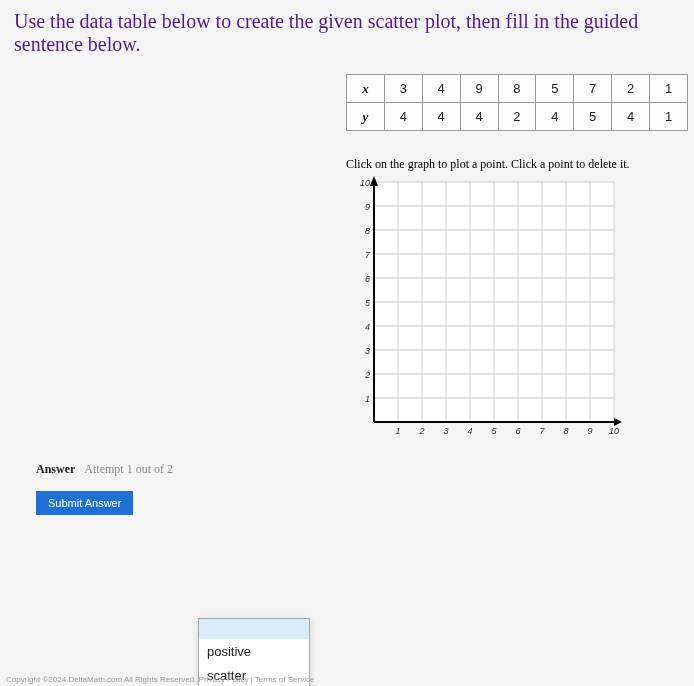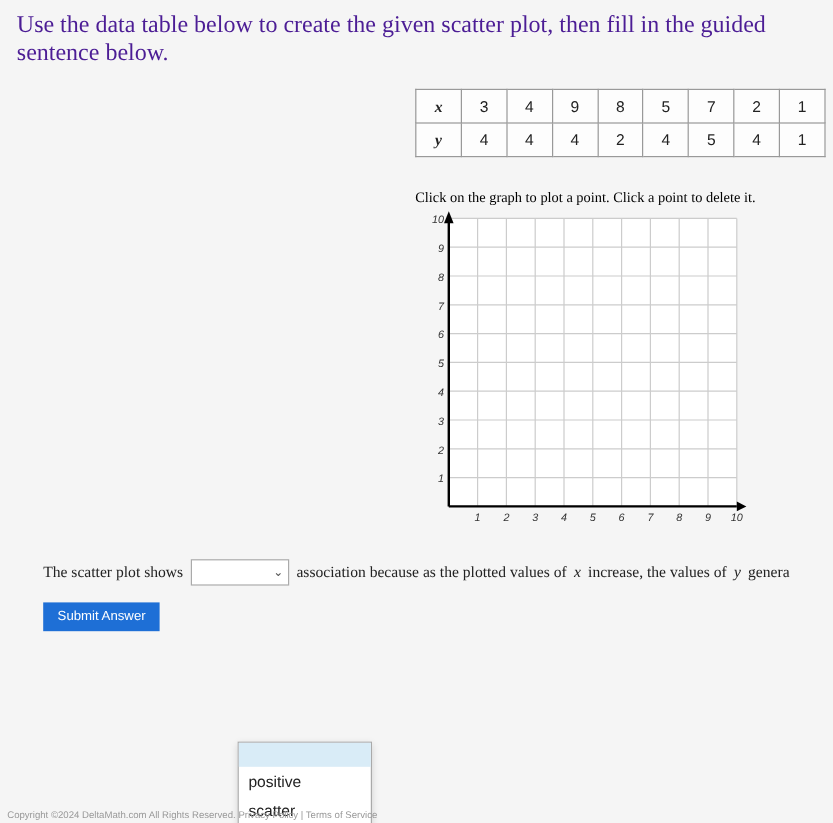--- a/index.html
+++ b/index.html
@@ -230,32 +230,25 @@
               <text x="216" y="252">9</text>
               <text x="240" y="252">10</text>
             </g>
           </g>
         </svg>
       </div>
     </div>
   </div>
 
   <div class="answer-area">
-
-    <div class="sentence-row">
-      <span>The scatter plot shows</span>
-      <span class="select-box">
-        <span class="chev">⌄</span>
-      </span>
-      <span>association because as the plotted values of</span>
-      <span class="italic-var">x</span>
-      <span>increase, the values of</span>
-      <span class="italic-var">y</span>
-      <span>genera</span>
+    <div class="answer-label">
+      <strong>Answer</strong>
+      <span class="attempt">Attempt 1 out of 2</span>
     </div>
+
 
     <button class="submit-btn">Submit Answer</button>
   </div>
 </div>
 
 <div class="dropdown">
   <div class="blank"></div>
   <div class="opt">positive</div>
   <div class="opt">scatter</div>
 </div>

